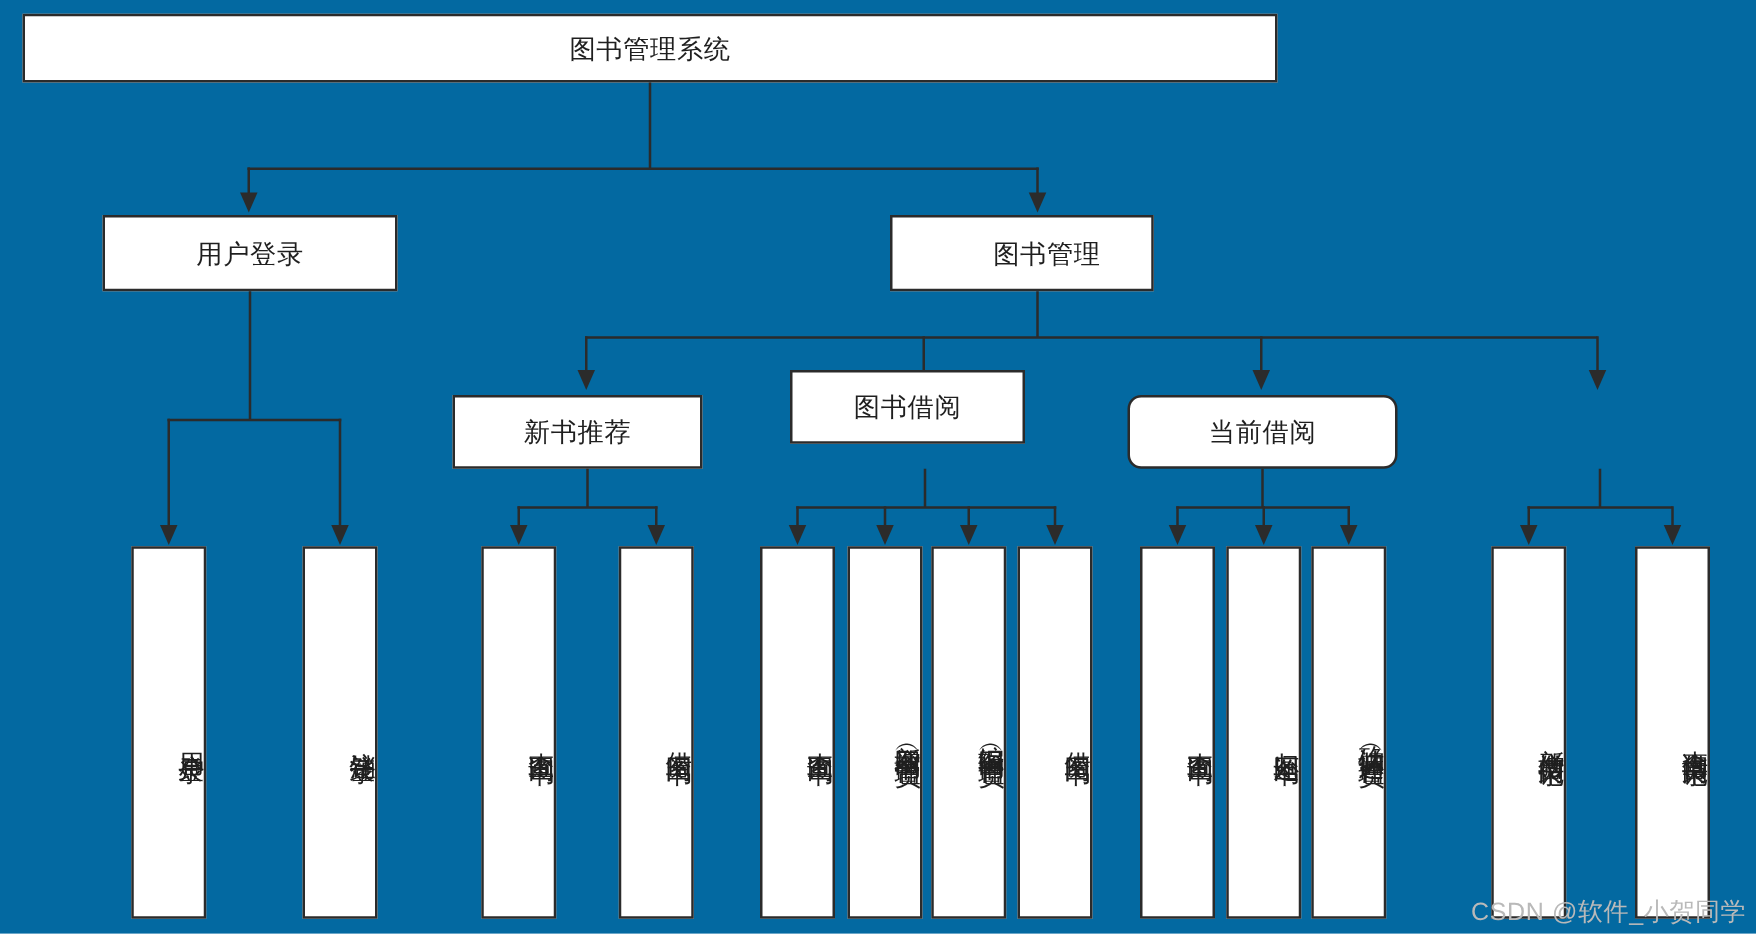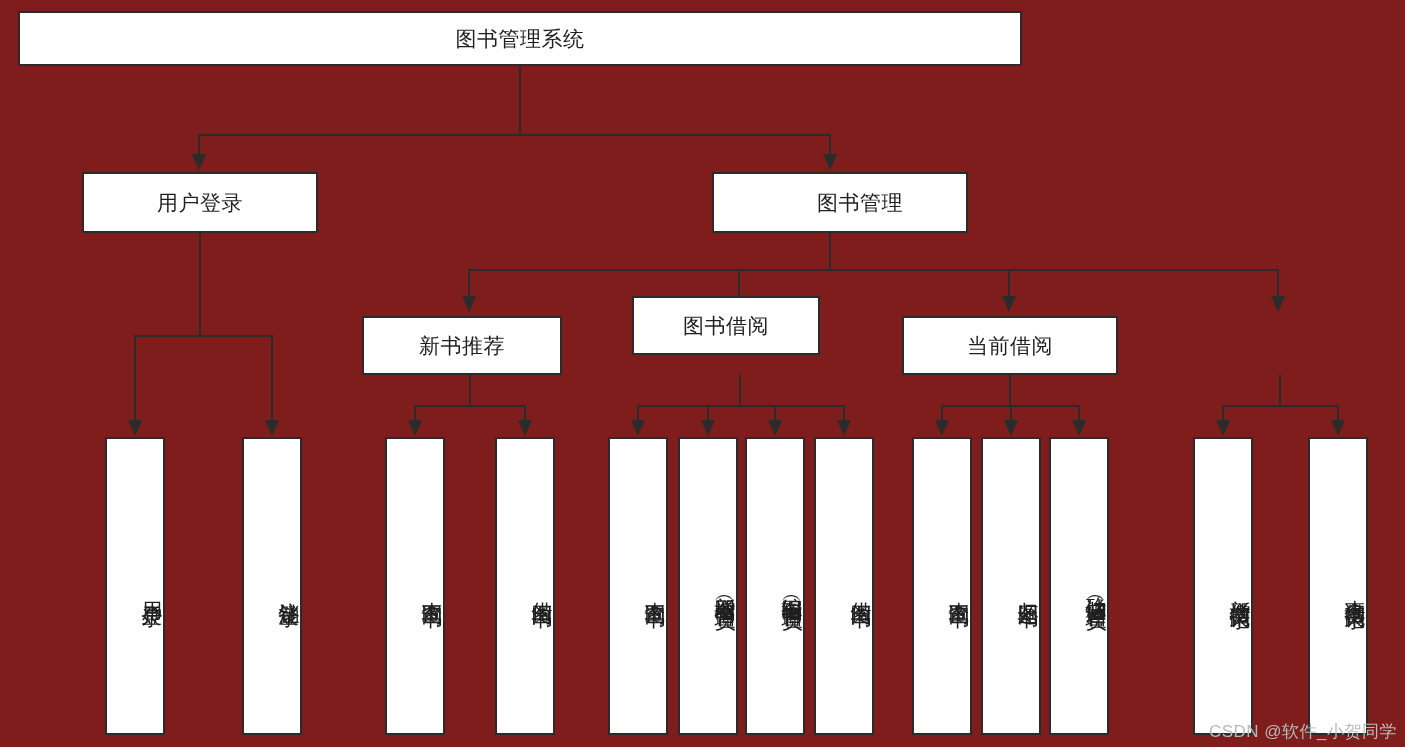--- a/index.html
+++ b/index.html
@@ -7,21 +7,21 @@
     padding: 0;
     background: #ffffff;
   }
   body {
     font-family: "Liberation Sans", "DejaVu Sans", sans-serif;
   }
   #canvas {
     position: relative;
     width: 1405px;
     height: 747px;
-    background: #7f1d1d;
+    background: #0369a1;
     overflow: hidden;
   }
   .node {
     position: absolute;
     box-sizing: border-box;
     border: 2px solid #2b2b2b;
     background: #ffffff;
     display: flex;
     align-items: center;
     justify-content: center;
@@ -57,21 +57,21 @@
     width: 0;
     height: 0;
     border-left: 7px solid transparent;
     border-right: 7px solid transparent;
     border-top: 16px solid #2b2b2b;
   }
   #watermark {
     position: absolute;
     right: 8px;
     bottom: 4px;
-    font-size: 17px;
+    font-size: 20px;
     color: #b9b9b9;
     white-space: nowrap;
     letter-spacing: 0.5px;
   }
 </style>
 </head>
 <body>
 
 <div id="canvas">
 
@@ -86,21 +86,21 @@
   <div class="vline" style="left:198px; top:134px; height:22px;"></div>
   <div class="arrow" style="left:192px; top:154px;"></div>
 
   <div class="vline" style="left:829px; top:134px; height:22px;"></div>
   <div class="arrow" style="left:823px; top:154px;"></div>
 
   <div class="node node-h" style="left:82px; top:172px; width:236px; height:61px;">
     <span>用户登录</span>
   </div>
 
-  <div class="node node-h" style="left:712px; top:172px; width:256px; height:61px;padding-left:40px;">
+  <div class="node node-h" style="left:712px; top:172px; width:211px; height:61px;padding-left:40px;">
     <span>图书管理</span>
   </div>
 
   <div class="vline" style="left:199px; top:233px; height:103px;"></div>
   <div class="hline" style="left:134px; top:335px; width:139px;"></div>
   <div class="vline" style="left:134px; top:335px; height:87px;"></div>
   <div class="arrow" style="left:128px; top:420px;"></div>
   <div class="vline" style="left:271px; top:335px; height:87px;"></div>
   <div class="arrow" style="left:265px; top:420px;"></div>
 
@@ -114,21 +114,21 @@
   <div class="arrow" style="left:1002px; top:296px;"></div>
   <div class="vline" style="left:1277px; top:269px; height:28px;"></div>
   <div class="arrow" style="left:1271px; top:296px;"></div>
 
   <div class="node node-h" style="left:362px; top:316px; width:200px; height:59px;">
     <span>新书推荐</span>
   </div>
   <div class="node node-h" style="left:632px; top:296px; width:188px; height:59px;">
     <span>图书借阅</span>
   </div>
-  <div class="node node-h" style="left:902px; top:316px; width:216px; height:59px;">
+  <div class="node node-h" style="left:902px; top:316px; width:216px; height:59px;border-radius:11px;">
     <span>当前借阅</span>
   </div>
 
   <div class="vline" style="left:469px; top:375px; height:31px;"></div>
   <div class="hline" style="left:414px; top:405px; width:112px;"></div>
   <div class="vline" style="left:414px; top:405px; height:17px;"></div>
   <div class="arrow" style="left:408px; top:420px;"></div>
   <div class="vline" style="left:524px; top:405px; height:17px;"></div>
   <div class="arrow" style="left:518px; top:420px;"></div>
 

